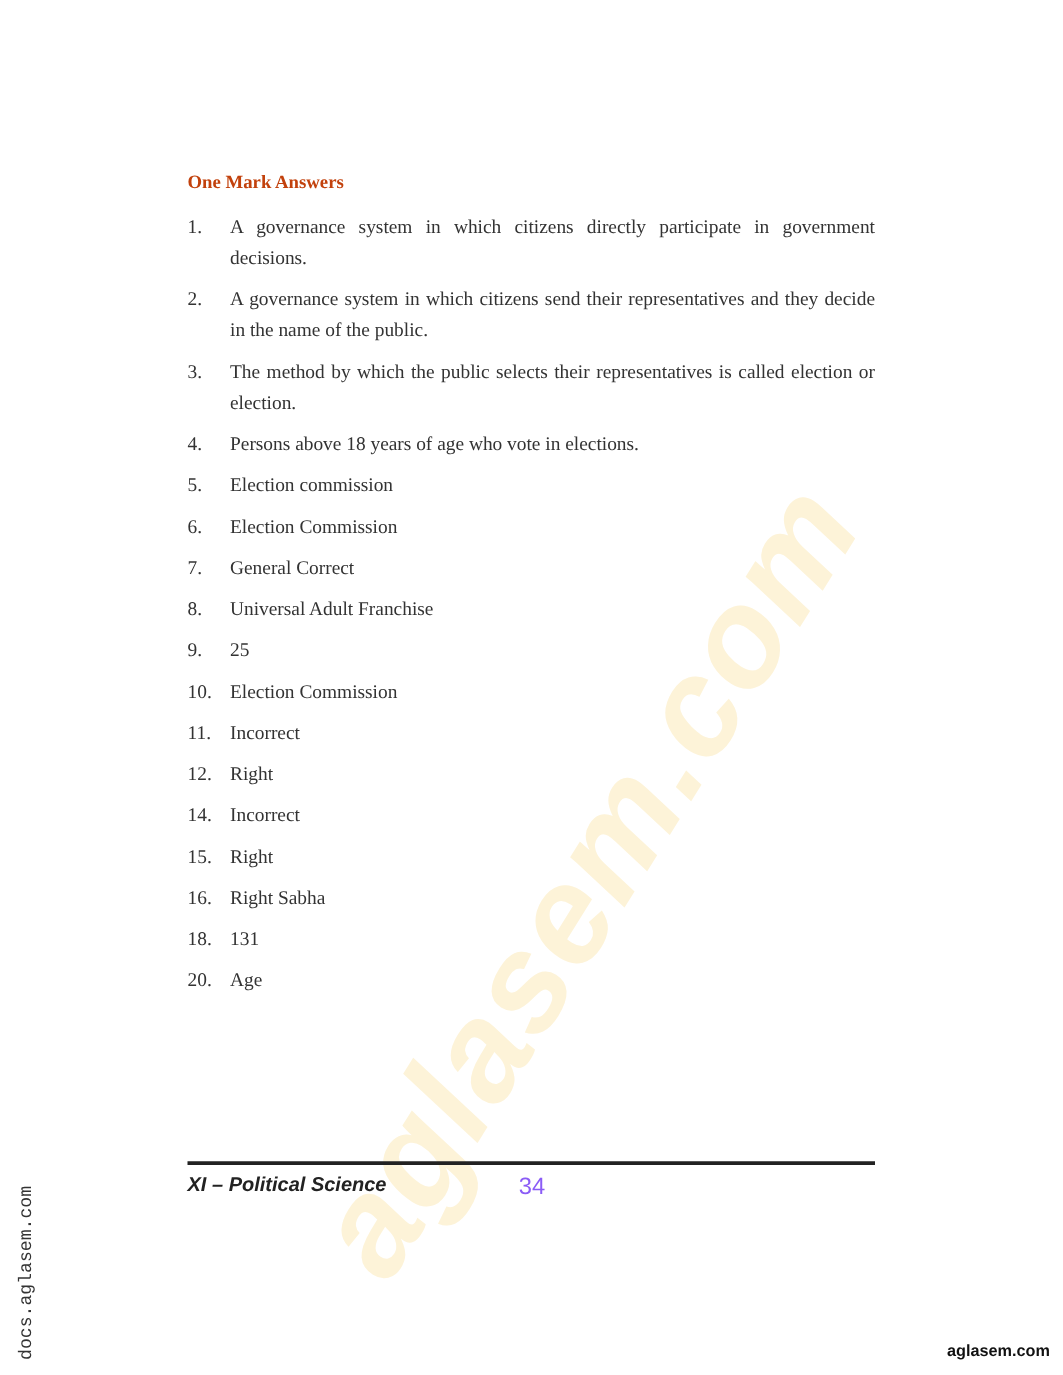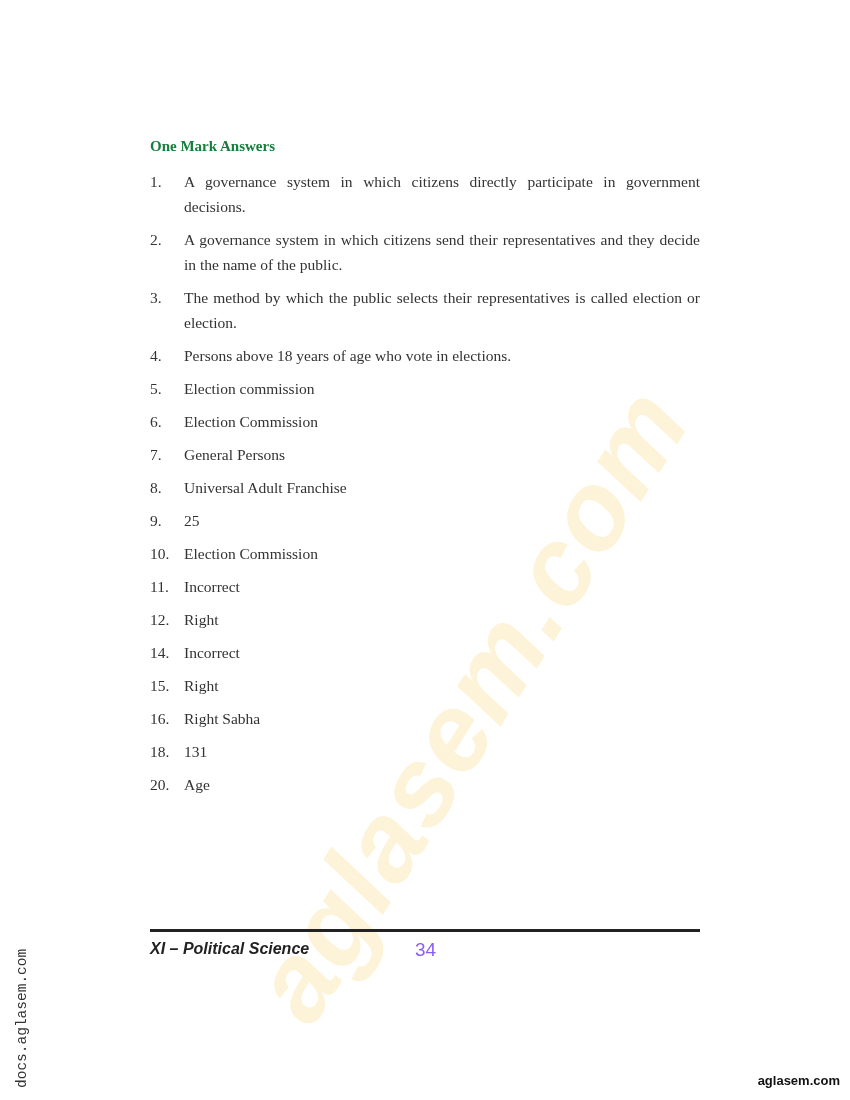--- a/index.html
+++ b/index.html
@@ -8,21 +8,21 @@
       font-family: "Liberation Serif", "DejaVu Serif", serif; color: #222;
     }
     .watermark {
       position: absolute; left: 110px; top: 640px;
       transform: rotate(-58deg); transform-origin: center;
       font-family: "Liberation Sans", "DejaVu Sans", sans-serif;
       font-style: italic; font-weight: bold; font-size: 110px;
       color: #fdf3d8; white-space: nowrap; z-index: 0; letter-spacing: 2px;
     }
     .content { position: absolute; left: 150px; top: 138px; width: 550px; z-index: 1; }
-    .heading { font-weight: bold; font-size: 15px; margin: 0 0 14px 0; color: #15803d; }
+    .heading { font-weight: bold; font-size: 15px; margin: 0 0 14px 0; color: #c2410c; }
     .answers { list-style: none; margin: 0; padding: 0; }
     .answers li { display: flex; font-size: 15.5px; line-height: 25px; margin-bottom: 8px; color: #333; }
     .answers .num { width: 34px; flex: 0 0 34px; }
     .answers .txt { flex: 1; text-align: justify; }
     .rule {
       position: absolute; left: 150px; top: 929px; width: 550px; height: 3px; background: #222;
     }
     .footer-left {
       position: absolute; left: 150px; top: 940px;
       font-family: "Liberation Sans", "DejaVu Sans", sans-serif;
@@ -72,21 +72,21 @@
     <li>
         <span class="num">5.</span>
         <span class="txt">Election commission</span>
       </li>
     <li>
         <span class="num">6.</span>
         <span class="txt">Election Commission</span>
       </li>
     <li>
         <span class="num">7.</span>
-        <span class="txt">General Persons</span>
+        <span class="txt">General Correct</span>
       </li>
     <li>
         <span class="num">8.</span>
         <span class="txt">Universal Adult Franchise</span>
       </li>
     <li>
         <span class="num">9.</span>
         <span class="txt">25</span>
       </li>
     <li>

